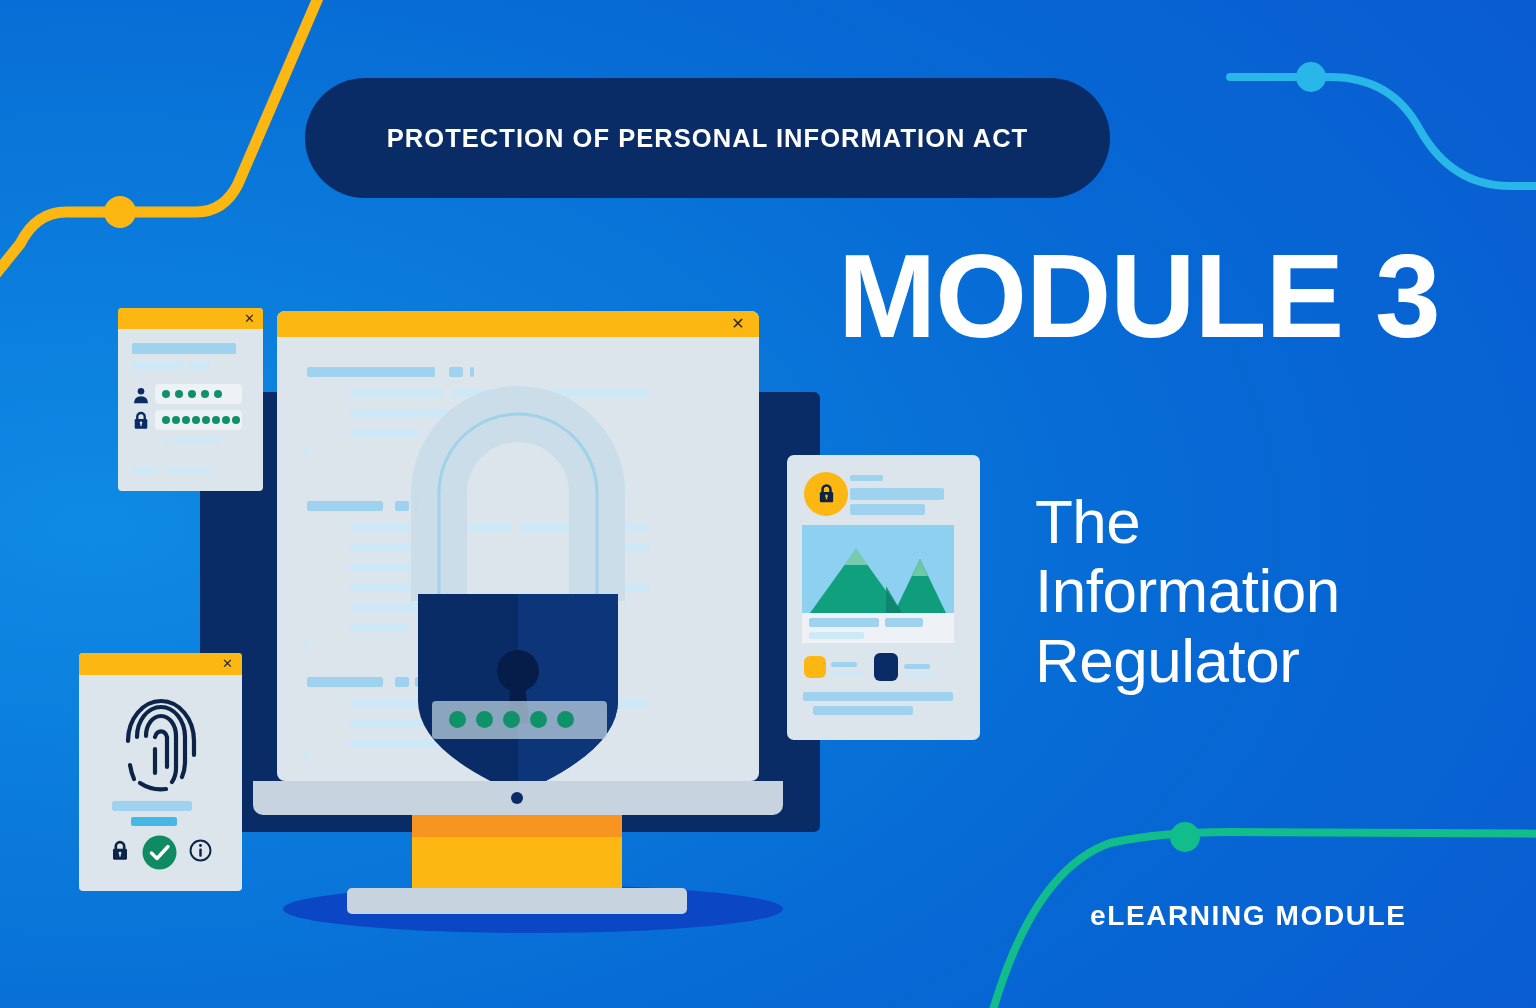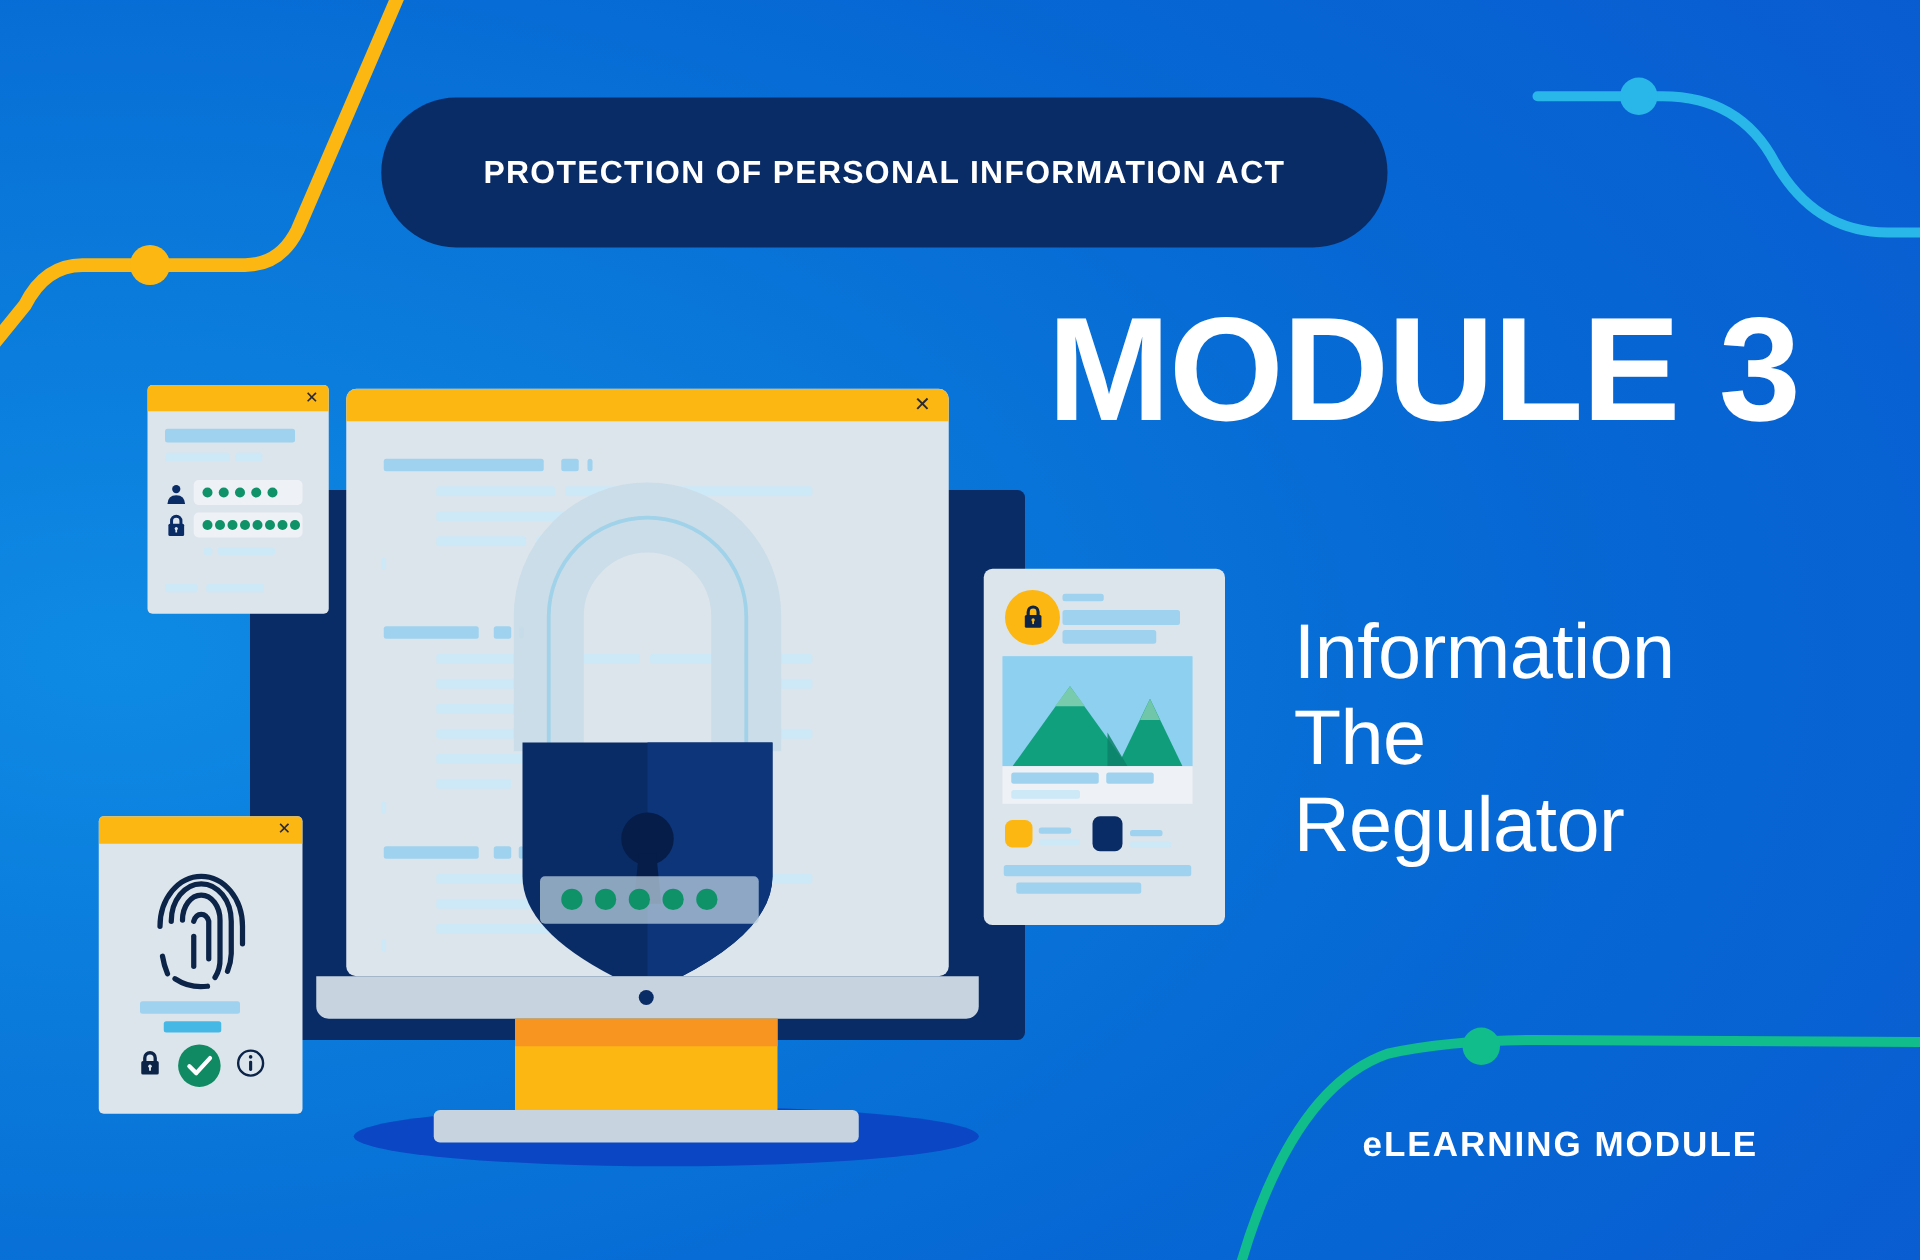--- a/index.html
+++ b/index.html
@@ -163,22 +163,22 @@
     <circle cx="1185" cy="837" r="15" fill="#11bd8a"></circle>
   </svg>
 
   <div class="abs" id="badge">
     <span class="txt">PROTECTION OF PERSONAL INFORMATION ACT</span>
   </div>
 
   <div class="abs" id="module-title">MODULE 3</div>
 
   <div class="abs" id="subtitle">
+    <div>The</div>
     <div>Information</div>
-    <div>The</div>
     <div>Regulator</div>
   </div>
 
   <div class="abs" id="elearning">eLEARNING MODULE</div>
 
   <div class="abs" id="illo">
 
     <div class="abs" id="shadow"></div>
 
     <div class="abs" id="mon-frame"></div>

